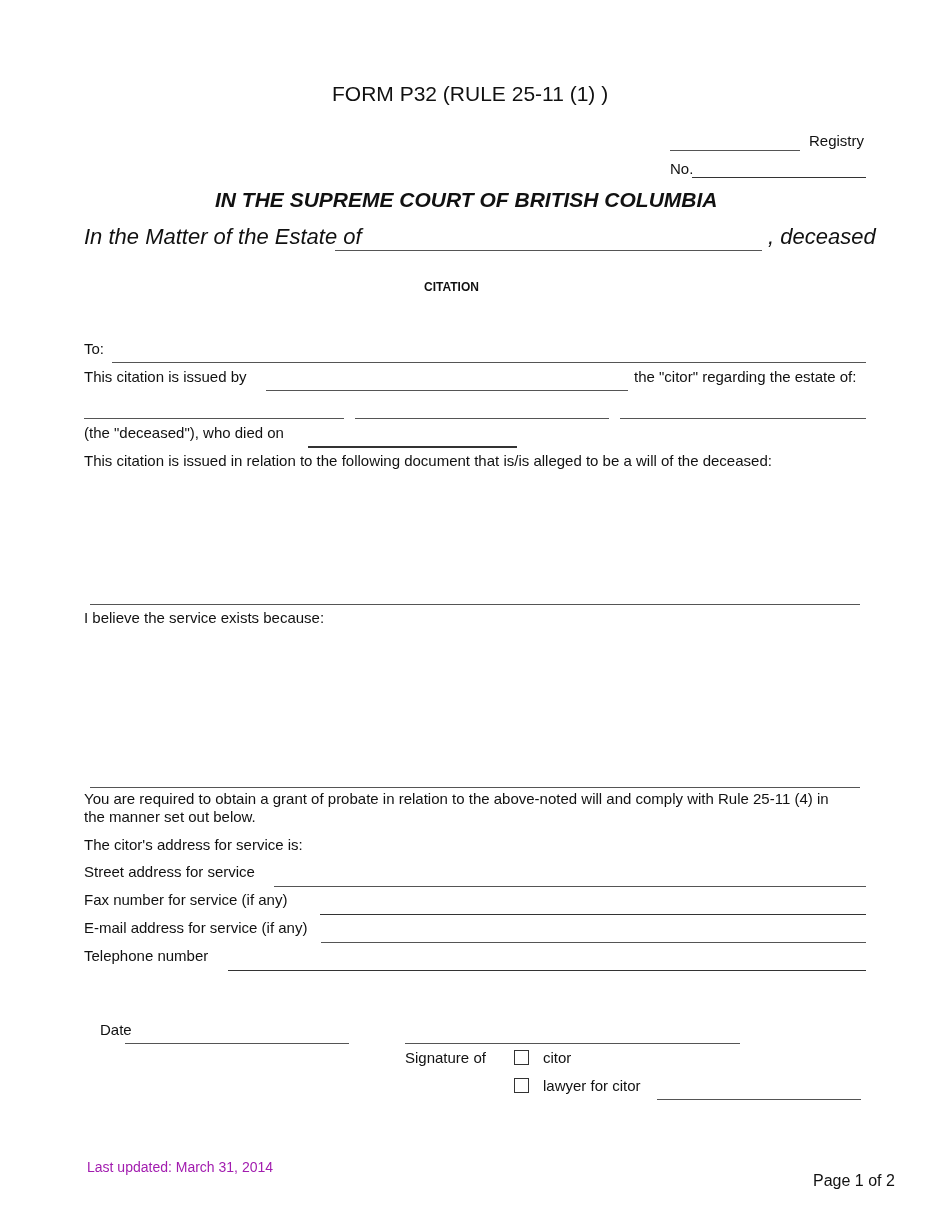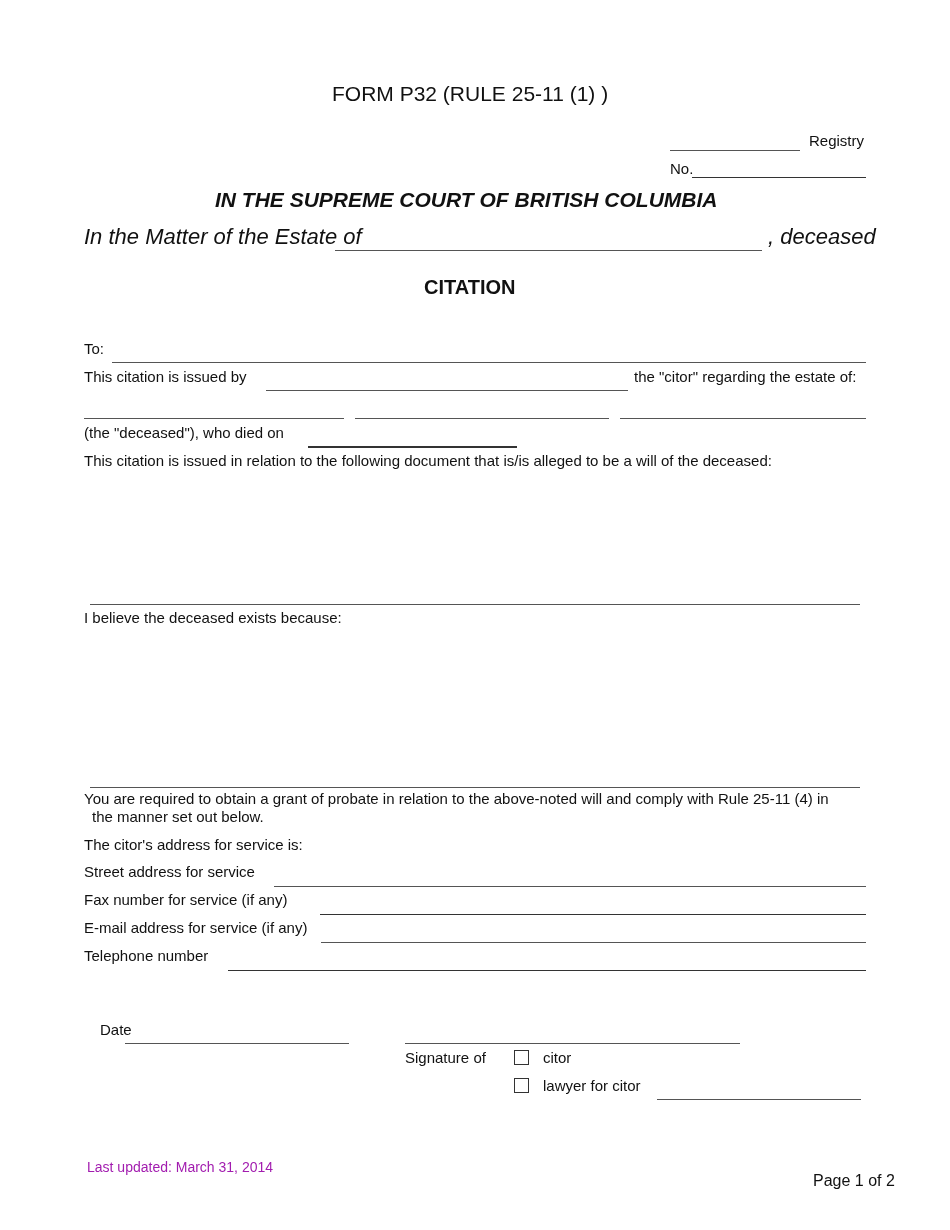--- a/index.html
+++ b/index.html
@@ -5,21 +5,21 @@
     html, body { margin: 0; padding: 0; background: #ffffff; }
     body { width: 950px; height: 1230px; position: relative; overflow: hidden;
            font-family: "Liberation Sans", sans-serif; color: #111111; }
     .abs { position: absolute; }
     .txt { font-size: 15px; line-height: 18px; white-space: nowrap; }
     .line { position: absolute; height: 0; border-top: 1px solid #555555; }
     .line.thick { border-top: 1.5px solid #333333; }
     .title-form { font-size: 21px; line-height: 24px; }
     .court { font-size: 21px; font-weight: bold; font-style: italic; line-height: 24px; }
     .matter { font-size: 22px; font-style: italic; line-height: 22px; }
-    .citation { font-size: 20px; font-weight: bold; line-height: 24px; }
+    .citation { font-size: 12px; font-weight: bold; line-height: 24px; }
     .checkbox { position: absolute; width: 15px; height: 15px; border: 1px solid #333333; background: #fff; box-sizing: border-box; }
     .footer-updated { font-size: 14px; color: #a21caf; line-height: 14px; }
     .page-num { font-size: 16px; line-height: 18px; }
     .field { position: absolute; height: 20px; background: transparent; }
   </style>
 </head>
 <body>
 
 <div class="abs title-form" style="left:332px; top:82px;">FORM P32 (RULE 25-11 (1) )</div>
 
@@ -49,27 +49,27 @@
 <div class="line" style="left:620px; top:418px; width:246px;"></div>
 
 <div class="abs txt" style="left:84px; top:424px;">(the "deceased"), who died on</div>
 <div class="line thick" style="left:308px; top:446px; width:209px; border-top-width:2px;"></div>
 
 <div class="abs txt" style="left:84px; top:452px;">This citation is issued in relation to the following document that is/is alleged to be a will of the deceased:</div>
 
 <div class="field" style="left:90px; top:474px; width:770px; height:128px;"></div>
 <div class="line" style="left:90px; top:604px; width:770px;"></div>
 
-<div class="abs txt" style="left:84px; top:609px;">I believe the deceased exists because:</div>
+<div class="abs txt" style="left:84px; top:609px;">I believe the service exists because:</div>
 
 <div class="field" style="left:90px; top:630px; width:770px; height:155px;"></div>
 <div class="line" style="left:90px; top:787px; width:770px;"></div>
 
 <div class="abs txt" style="left:84px; top:790px;">You are required to obtain a grant of probate in relation to the above-noted will and comply with Rule 25-11 (4) in</div>
-<div class="abs txt" style="left:92px; top:808px;">the manner set out below.</div>
+<div class="abs txt" style="left:84px; top:808px;">the manner set out below.</div>
 
 <div class="abs txt" style="left:84px; top:836px;">The citor's address for service is:</div>
 
 <div class="abs txt" style="left:84px; top:863px;">Street address for service</div>
 <div class="line" style="left:274px; top:886px; width:592px;"></div>
 
 <div class="abs txt" style="left:84px; top:891px;">Fax number for service (if any)</div>
 <div class="line thick" style="left:320px; top:914px; width:546px;"></div>
 
 <div class="abs txt" style="left:84px; top:919px;">E-mail address for service (if any)</div>

